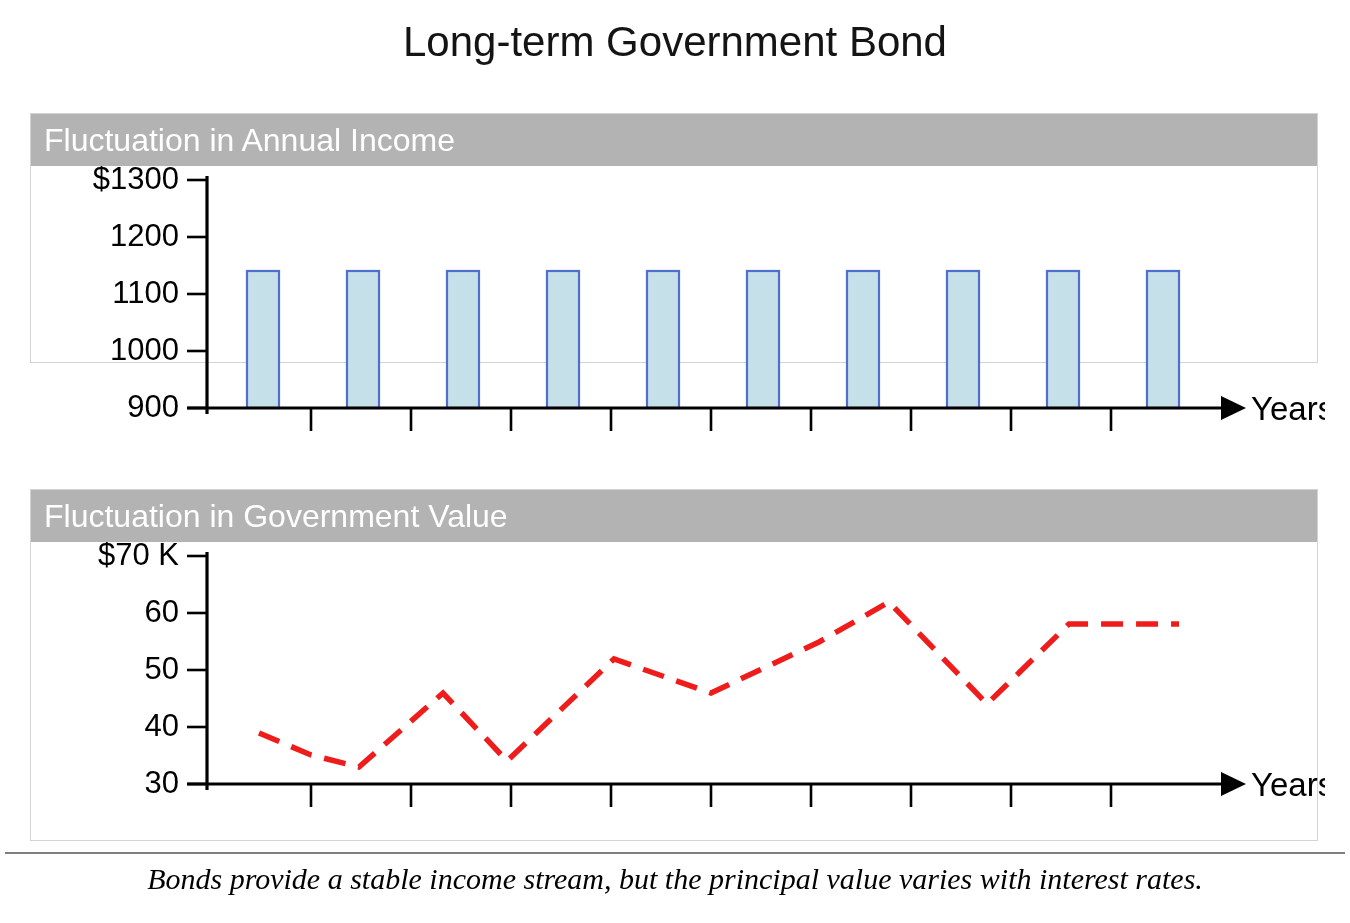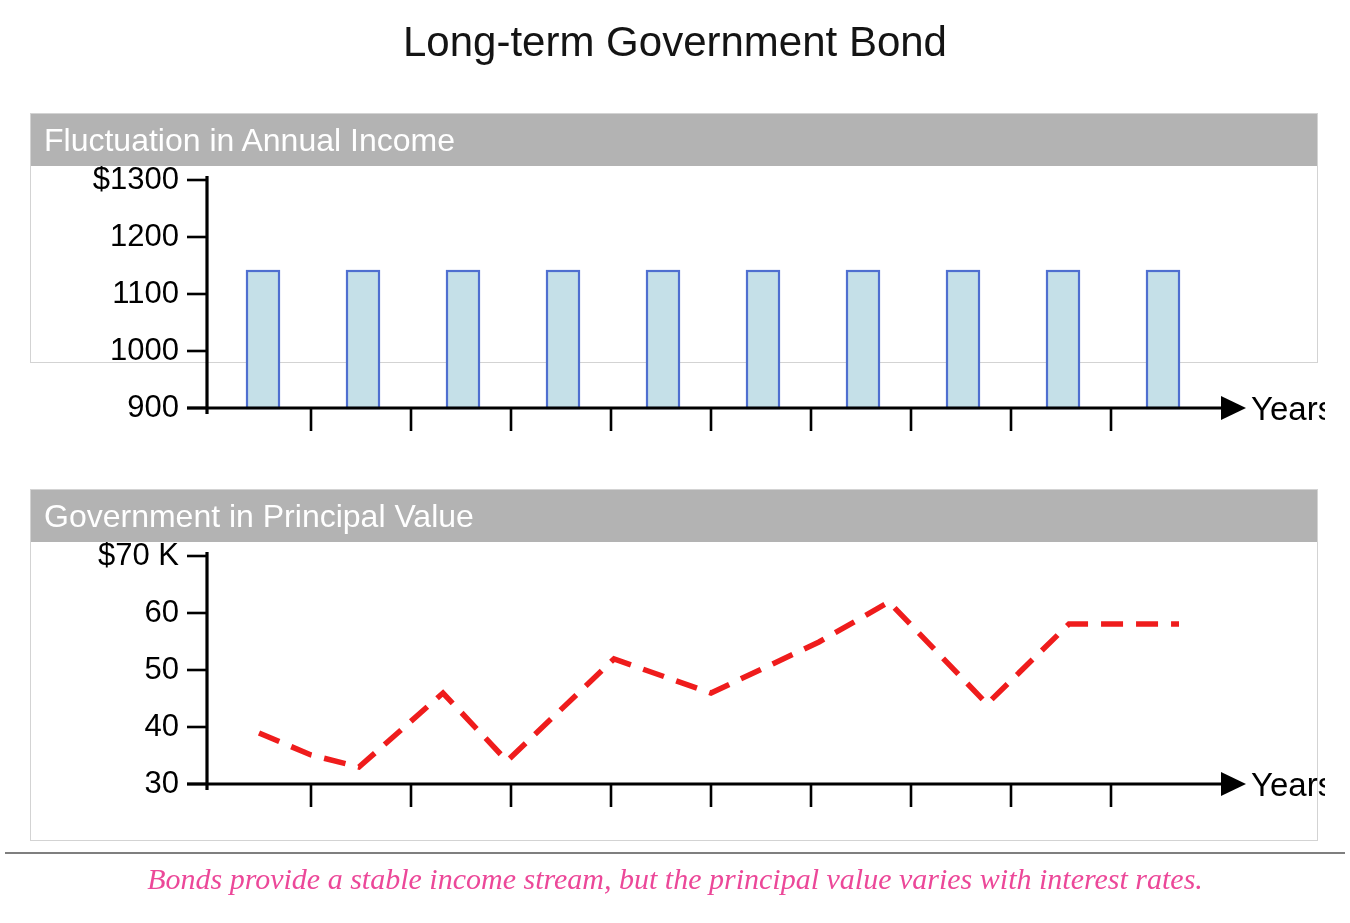--- a/index.html
+++ b/index.html
@@ -75,21 +75,21 @@
 
   .footnote {
     position: absolute;
     left: 0;
     top: 862px;
     width: 1350px;
     text-align: center;
     font-family: "Liberation Serif", serif;
     font-style: italic;
     font-size: 30px;
-    color: #ec4899;
+    color: #000000;
   }
   .footnote-rule {
     position: absolute;
     left: 5px;
     top: 852px;
     width: 1340px;
     height: 2px;
     background: #7f7f7f;
   }
 
@@ -172,21 +172,21 @@
         <line class="tick" x1="972" y1="242" x2="972" y2="265"></line>
         <line class="tick" x1="1072" y1="242" x2="1072" y2="265"></line>
 
         <text class="axis-name" x="1212" y="254">Years</text>
       </svg>
     </div>
   </div>
 
   <div class="panel" id="panel-principal">
     <div class="panel-header">
-      <span class="panel-header-label">Government in Principal Value</span>
+      <span class="panel-header-label">Fluctuation in Government Value</span>
     </div>
     <div class="plot-area">
       <svg width="1286" height="300" viewBox="0 0 1286 300">
 
         <text class="tick-label" x="140" y="23" text-anchor="end">$70 K</text>
         <text class="tick-label" x="140" y="80" text-anchor="end">60</text>
         <text class="tick-label" x="140" y="137" text-anchor="end">50</text>
         <text class="tick-label" x="140" y="194" text-anchor="end">40</text>
         <text class="tick-label" x="140" y="251" text-anchor="end">30</text>
 

